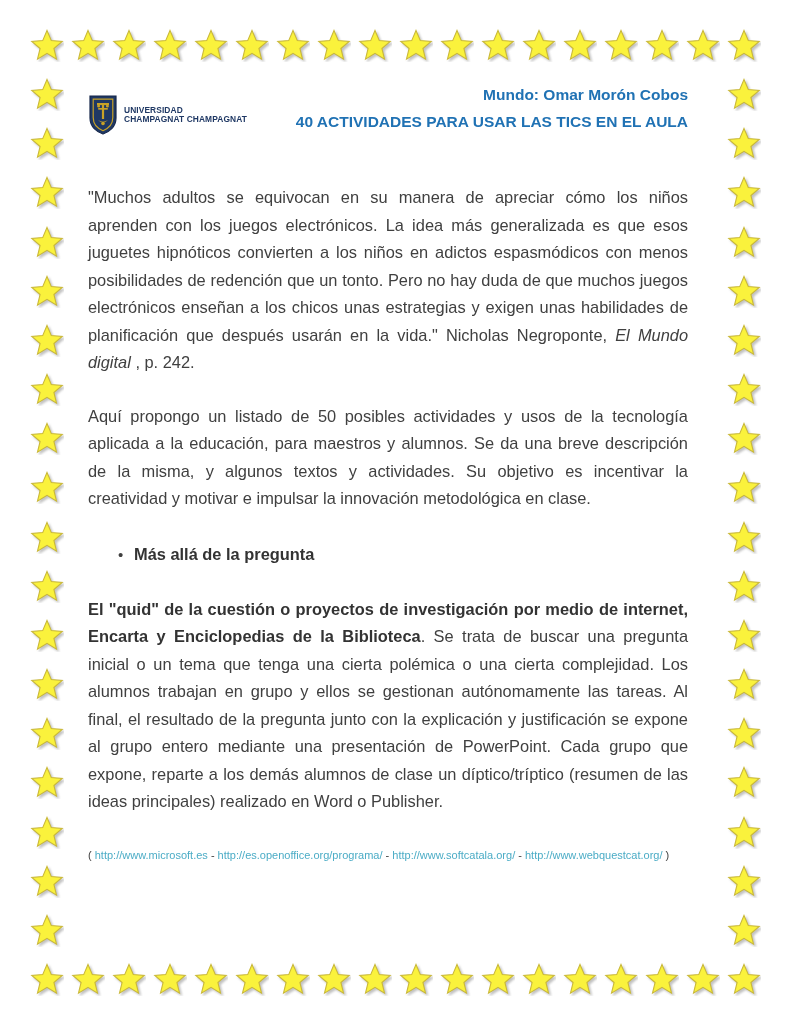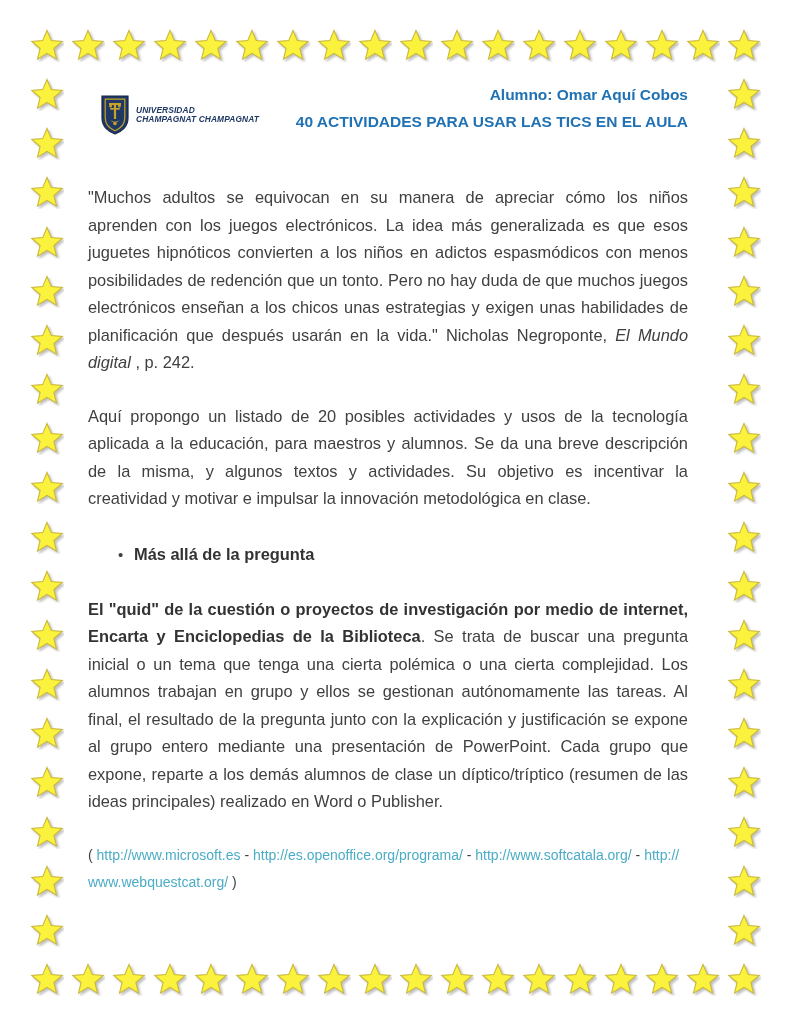--- a/index.html
+++ b/index.html
@@ -50,26 +50,25 @@
     width: 600px;
   }
 
   
   #header {
     position: relative;
     height: 74px;
   }
   #logo-block {
     position: absolute;
-    left: 12px;
+    left: 0px;
     top: 8px;
     display: flex;
     align-items: center;
     gap: 6px;
-    font-style: italic;
   }
   #logo-shield { display: block; }
   #logo-text {
     display: flex;
     flex-direction: column;
     justify-content: center;
     line-height: 1.12;
   }
   #logo-text span {
     font-family: "Liberation Sans", sans-serif;
@@ -139,21 +138,21 @@
     font-weight: bold;
     font-size: 16.4px;
     line-height: 27px;
     color: #333333;
   }
 
   
   #links-par {
     margin: 0;
     font-family: "Liberation Sans", sans-serif;
-    font-size: 14px;
+    font-size: 11px;
     line-height: 27.5px;
     color: #404040;
     text-align: left;
     word-break: break-all;
   }
   .url {
     color: #4BACC6;
   }
   .punct { color: #404040; }
 </style>
@@ -179,32 +178,32 @@
           <path d="M10 26 Q15 31 20 26 Q15 29.5 10 26 Z" fill="#C9A227"></path>
           <circle cx="15" cy="29.5" r="1.8" fill="#C9A227"></circle>
         </svg>
         <span id="logo-text">
           <span>UNIVERSIDAD</span>
           <span>CHAMPAGNAT CHAMPAGNAT</span>
         </span>
       </div>
 
       <div id="header-titles">
-        <p id="alumno-line">Alumno: Omar Aquí Cobos</p>
+        <p id="alumno-line">Mundo: Omar Morón Cobos</p>
         <p id="doc-title">40 ACTIVIDADES PARA USAR LAS TICS EN EL AULA</p>
       </div>
     </div>
 
     <div class="gap-sm"></div>
 
     <p class="body-par"><span>"Muchos adultos se equivocan en su manera de apreciar cómo los niños aprenden con los juegos electrónicos. La idea más generalizada es que esos juguetes hipnóticos convierten a los niños en adictos espasmódicos con menos posibilidades de redención que un tonto. Pero no hay duda de que muchos juegos electrónicos enseñan a los chicos unas estrategias y exigen unas habilidades de planificación que después usarán en la vida." Nicholas Negroponte, </span><span class="ital">El Mundo digital</span><span> , p. 242.</span></p>
 
     <div class="gap-md"></div>
 
-    <p class="body-par">Aquí propongo un listado de 20 posibles actividades y usos de la tecnología aplicada a la educación, para maestros y alumnos. Se da una breve descripción de la misma, y algunos textos y actividades. Su objetivo es incentivar la creatividad y motivar e impulsar la innovación metodológica en clase.</p>
+    <p class="body-par">Aquí propongo un listado de 50 posibles actividades y usos de la tecnología aplicada a la educación, para maestros y alumnos. Se da una breve descripción de la misma, y algunos textos y actividades. Su objetivo es incentivar la creatividad y motivar e impulsar la innovación metodológica en clase.</p>
 
     <div class="gap-lg"></div>
 
     <div id="bullet-heading">
       <span id="bullet-dot">•</span>
       <span id="bullet-label">Más allá de la pregunta</span>
     </div>
 
     <div class="gap-lg"></div>
 

